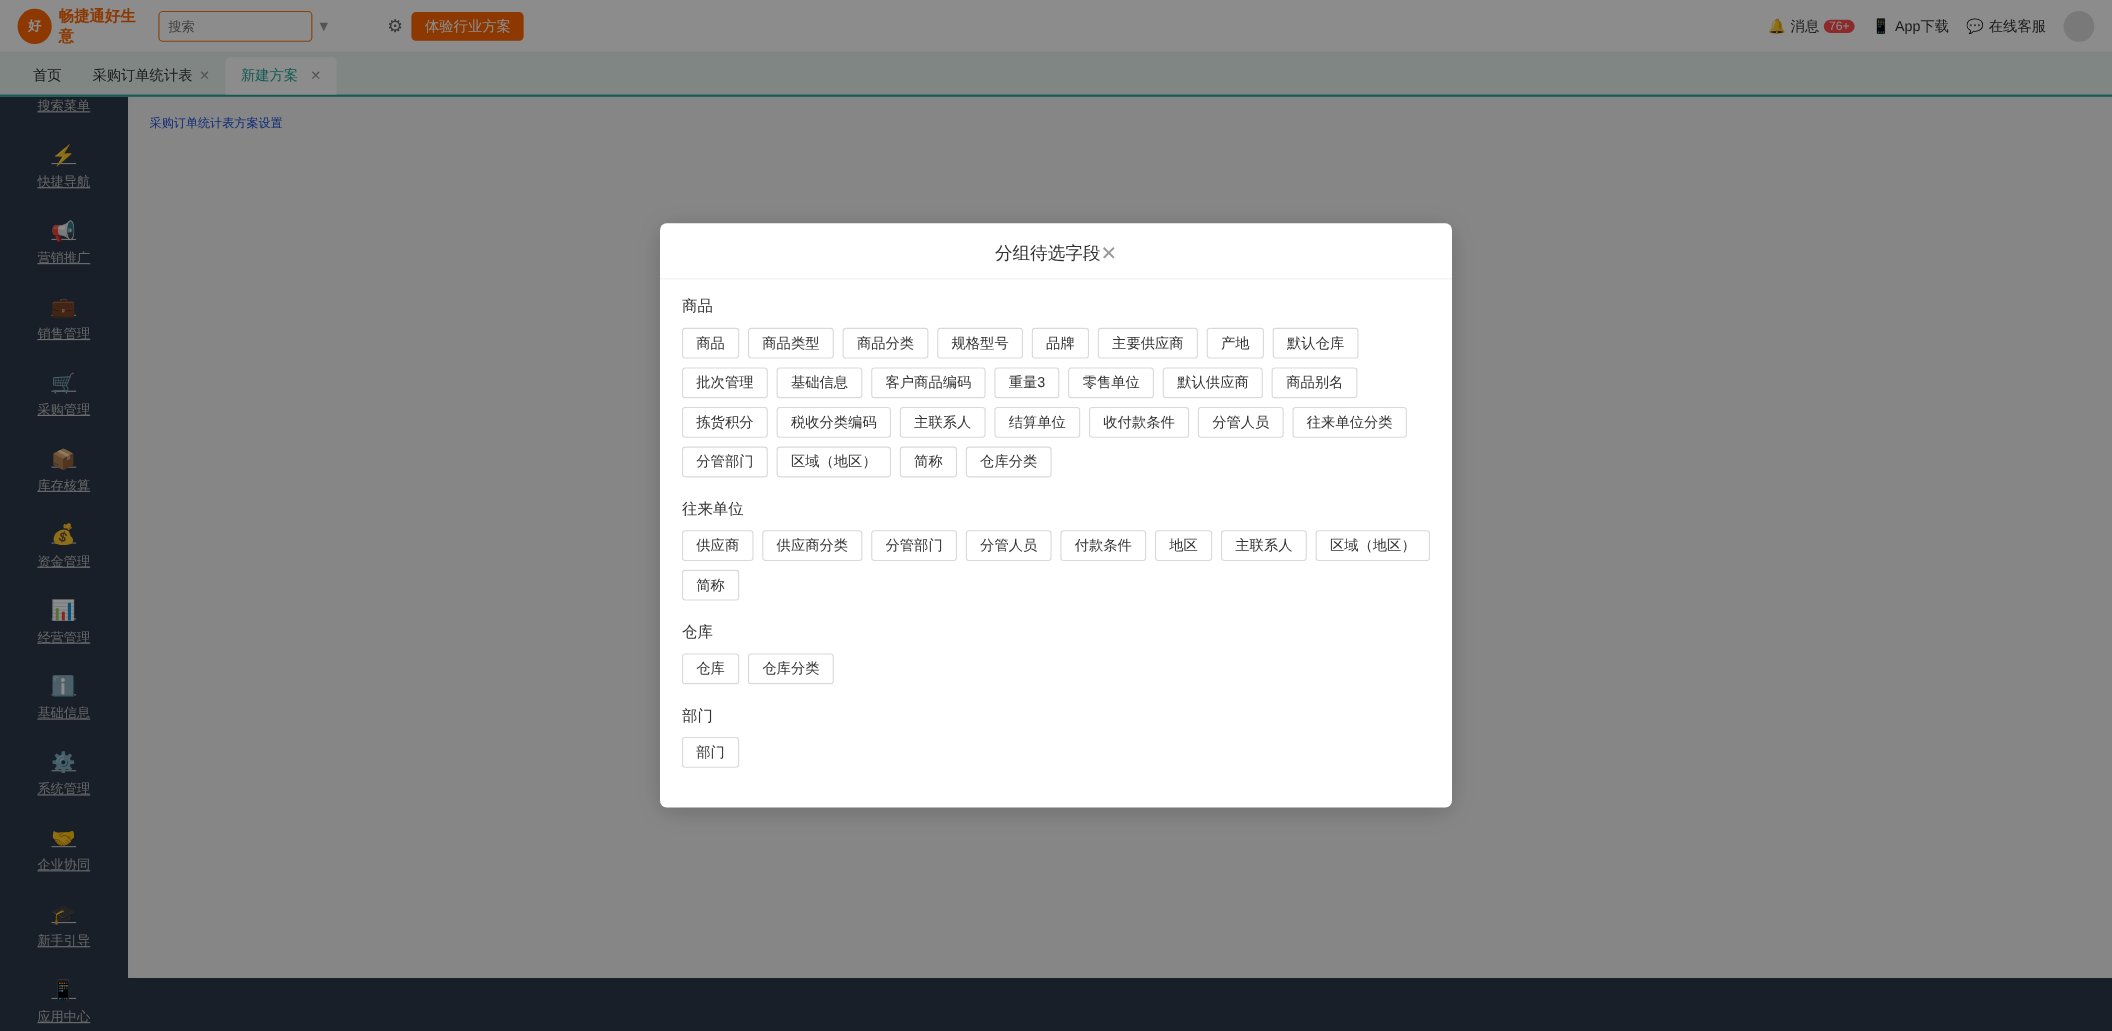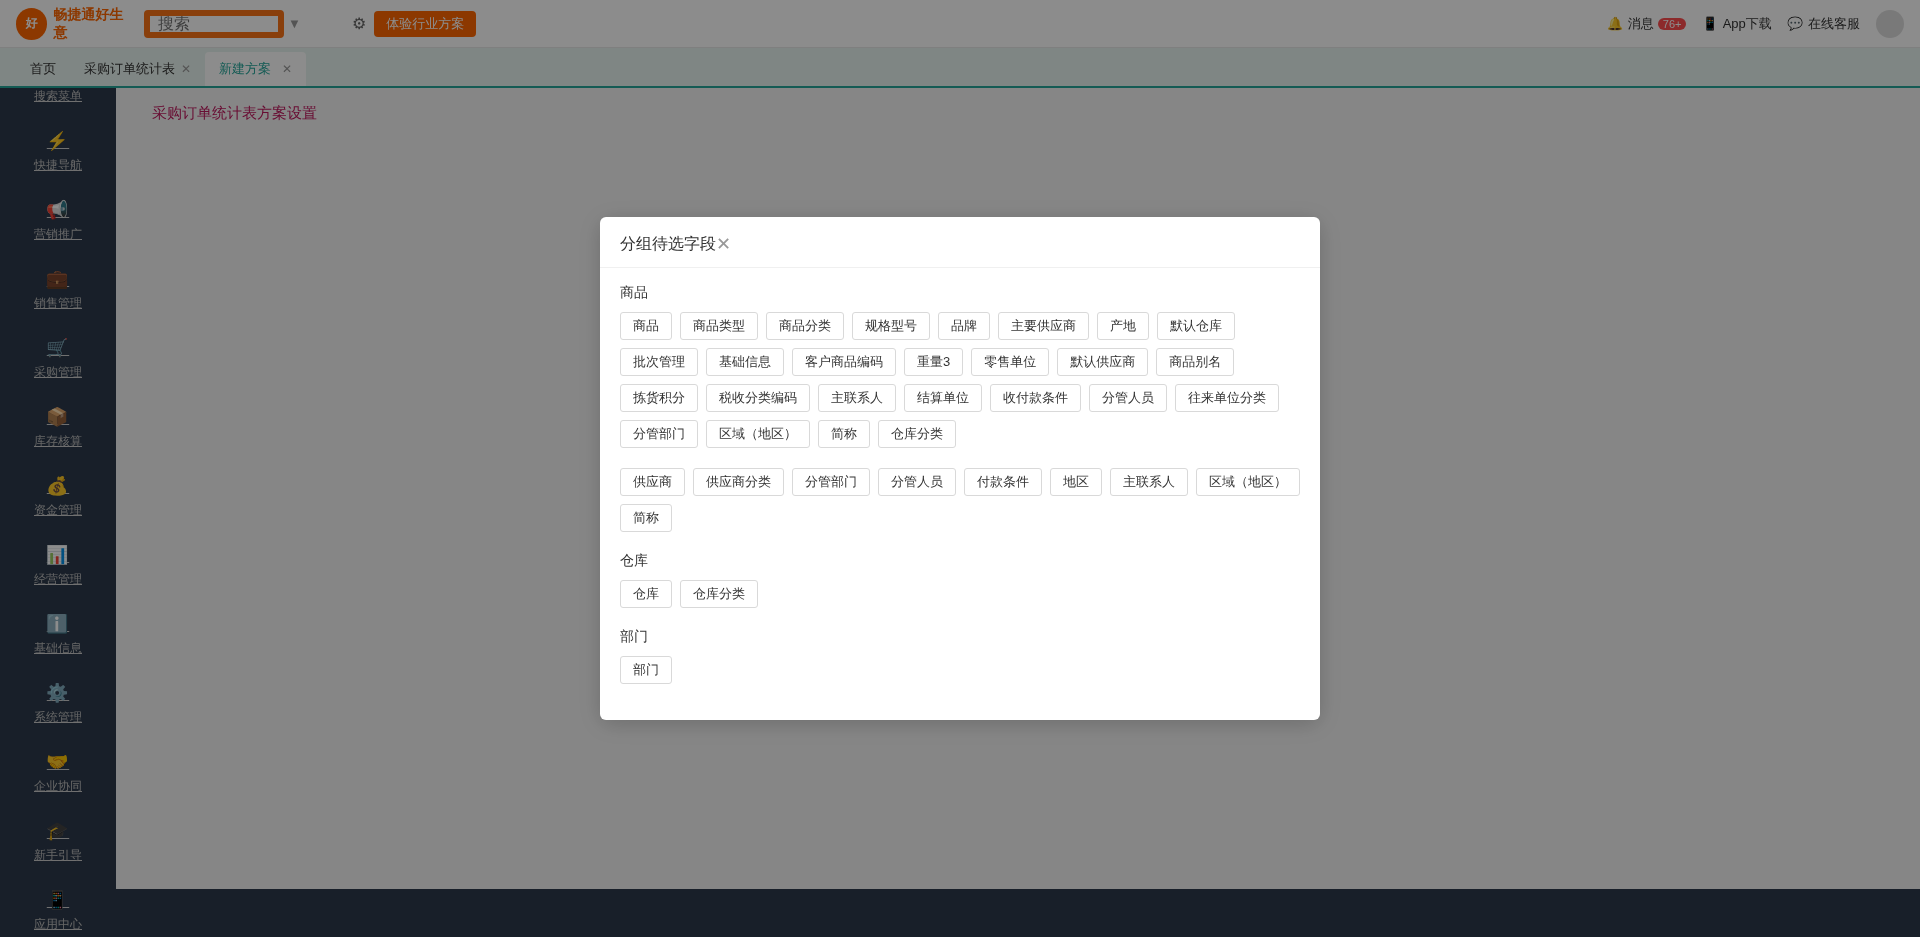--- a/index.html
+++ b/index.html
@@ -35,24 +35,24 @@
       color: white; font-size: 12px;
     }
     .search-area {
       flex: 0 0 200px;
       display: flex;
       align-items: center;
       gap: 4px;
     }
     .search-input {
       height: 28px;
-      border: 6px solid #f97316;
+      border: 1px solid #f97316;
       border-radius: 4px;
       padding: 0 8px;
-      font-size: 16px;
+      font-size: 12px;
       width: 140px;
     }
     .search-arrow {
       color: #999;
       cursor: pointer;
     }
     .gear-icon-btn {
       color: #666;
       cursor: pointer;
       font-size: 16px;
@@ -161,24 +161,23 @@
     
     .main-content {
       margin-top: 88px;
       margin-left: 120px;
       padding: 16px;
       min-height: calc(100vh - 88px);
       background: #f5f5f5;
     }
 
     .page-breadcrumb {
-      font-size: 15px;
-      color: #be185d;
+      font-size: 11px;
+      color: #1d4ed8;
       margin-bottom: 12px;
-      margin-left: 16px;
     }
 
     
     .overlay {
       position: fixed;
       top: 0; left: 0; right: 0; bottom: 0;
       background: rgba(0,0,0,0.45);
       z-index: 200;
       display: flex;
       align-items: center;
@@ -191,21 +190,21 @@
       border-radius: 6px;
       width: 720px;
       max-height: 600px;
       display: flex;
       flex-direction: column;
       box-shadow: 0 4px 24px rgba(0,0,0,0.2);
     }
     .modal-header {
       display: flex;
       align-items: center;
-      justify-content: flex-start;
+      justify-content: center;
       padding: 16px 20px 12px;
       border-bottom: 1px solid #f0f0f0;
     }
     .modal-title {
       font-size: 16px;
       font-weight: 500;
       color: #333;
     }
     .modal-close {
       cursor: pointer;
@@ -431,20 +430,21 @@
           <span class="field-tag">分管人员</span>
           <span class="field-tag">往来单位分类</span>
           <span class="field-tag">分管部门</span>
           <span class="field-tag">区域（地区）</span>
           <span class="field-tag">简称</span>
           <span class="field-tag">仓库分类</span>
         </div>
       </div>
 
       <div class="field-section">
+        <div class="section-title">往来单位</div>
         <div class="field-tags">
           <span class="field-tag">供应商</span>
           <span class="field-tag">供应商分类</span>
           <span class="field-tag">分管部门</span>
           <span class="field-tag">分管人员</span>
           <span class="field-tag">付款条件</span>
           <span class="field-tag">地区</span>
           <span class="field-tag">主联系人</span>
           <span class="field-tag">区域（地区）</span>
           <span class="field-tag">简称</span>

